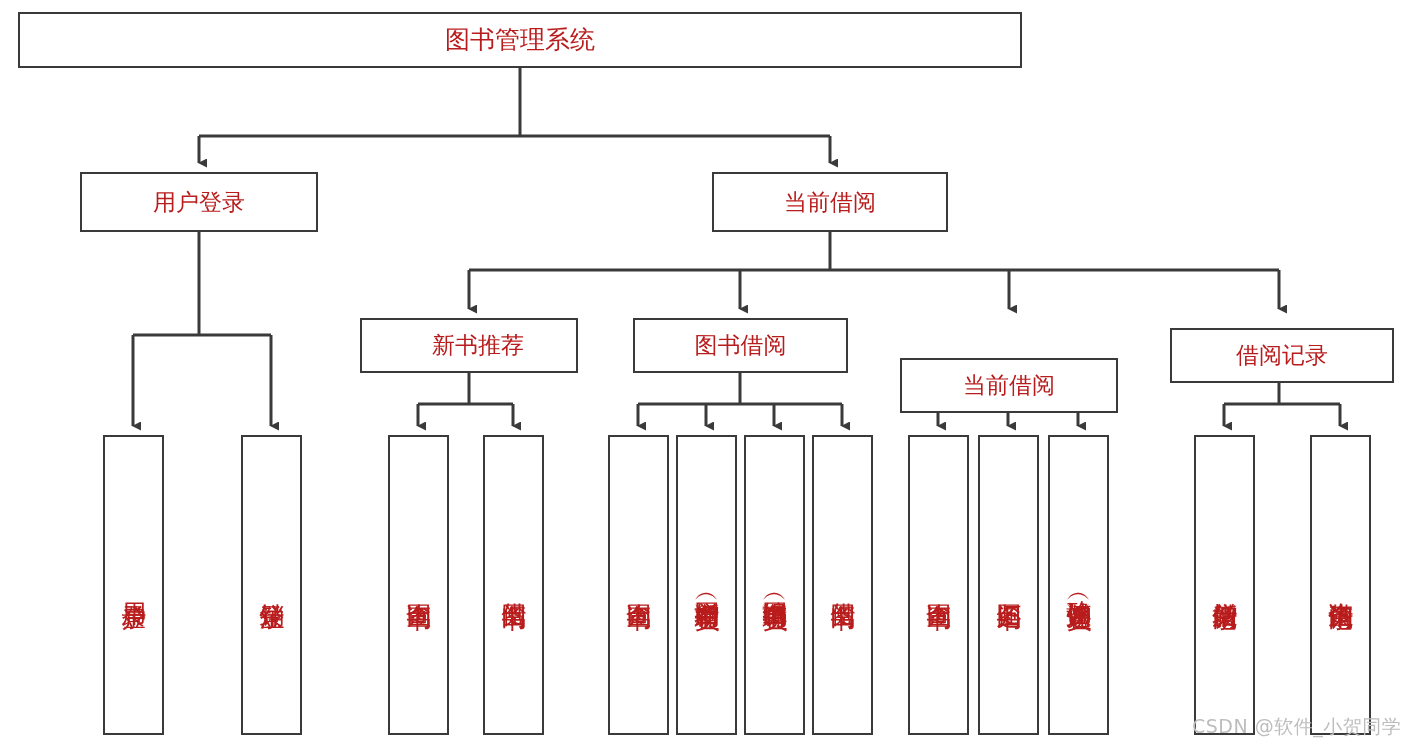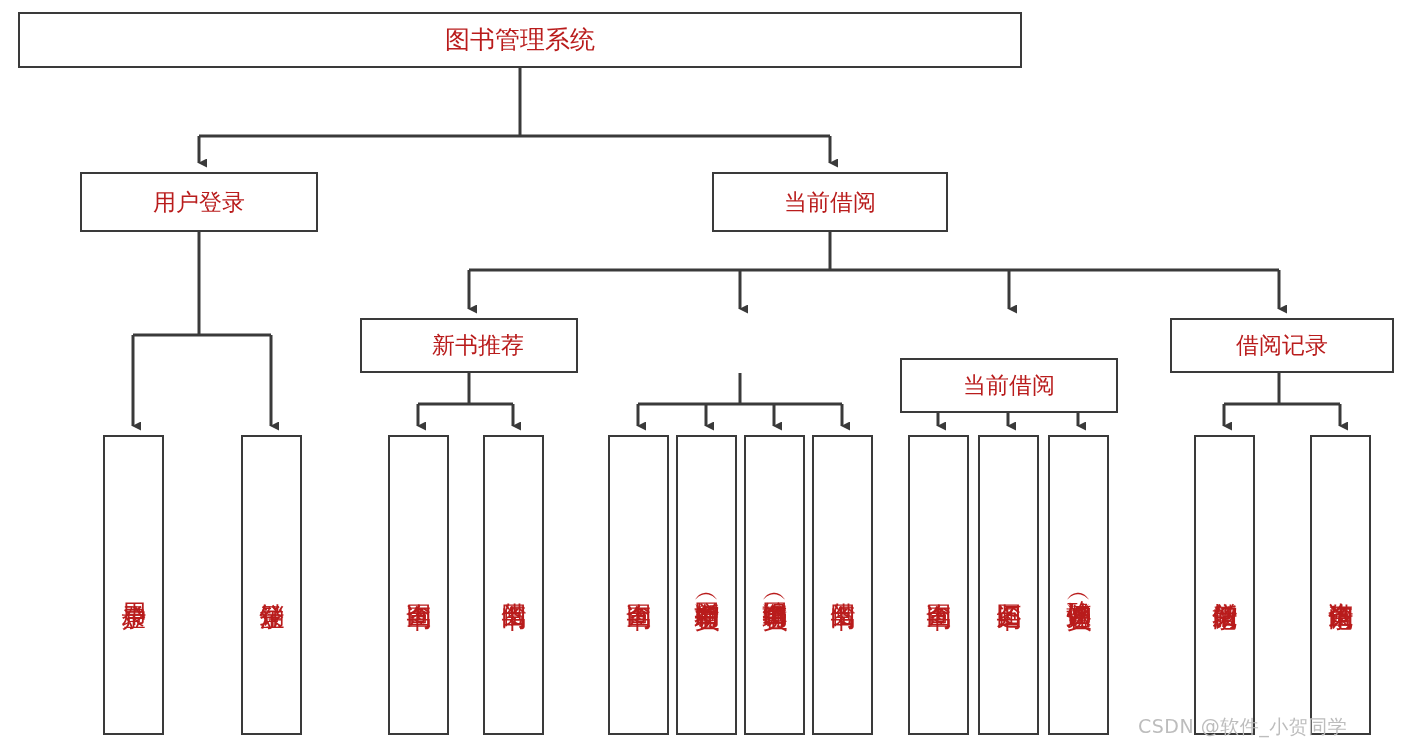--- a/index.html
+++ b/index.html
@@ -131,26 +131,29 @@
   </div>
 
   <div class="node node-branch" style="left: 712px; top: 172px; width: 236px; height: 60px; border-color: rgb(58, 58, 58); background: rgb(255, 255, 255); color: rgb(61, 61, 61);">
     <span class="node-label">当前借阅</span>
   </div>
 
   <div class="node node-branch" style="left: 360px; top: 318px; width: 218px; height: 55px; border-color: rgb(58, 58, 58); background: rgb(255, 255, 255); color: rgb(61, 61, 61); padding-left: 18px;">
     <span class="node-label">新书推荐</span>
   </div>
 
+  <div class="node node-branch" style="left: 633px; top: 318px; width: 215px; height: 55px; border-color: rgb(58, 58, 58); background: rgb(255, 255, 255); color: rgb(61, 61, 61);">
+    <span class="node-label">图书借阅</span>
+  </div>
 
   <div class="node node-branch" style="left: 900px; top: 318px; width: 218px; height: 55px; border-color: rgb(58, 58, 58); background: rgb(255, 255, 255); color: rgb(61, 61, 61); margin-top: 40px;">
     <span class="node-label">当前借阅</span>
   </div>
 
-  <div class="node node-branch" style="left: 1170px; top: 318px; width: 224px; height: 55px; border-color: rgb(58, 58, 58); background: rgb(255, 255, 255); color: rgb(61, 61, 61);">
+  <div class="node node-branch" style="left: 1170px; top: 328px; width: 224px; height: 55px; border-color: rgb(58, 58, 58); background: rgb(255, 255, 255); color: rgb(61, 61, 61);">
     <span class="node-label">借阅记录</span>
   </div>
 
   <div class="node node-leaf" style="left: 103px; top: 435px; width: 61px; height: 300px; border-color: rgb(58, 58, 58); background: rgb(255, 255, 255); color: rgb(61, 61, 61);">
     <span class="node-label">用户登录</span>
   </div>
   <div class="node node-leaf" style="left: 241px; top: 435px; width: 61px; height: 300px; border-color: rgb(58, 58, 58); background: rgb(255, 255, 255); color: rgb(61, 61, 61);">
     <span class="node-label">注销登录</span>
   </div>
 
@@ -184,15 +187,15 @@
     <span class="node-label">确认归还（管理员）</span>
   </div>
 
   <div class="node node-leaf" style="left: 1194px; top: 435px; width: 61px; height: 300px; border-color: rgb(58, 58, 58); background: rgb(255, 255, 255); color: rgb(61, 61, 61);">
     <span class="node-label">新增借阅记录</span>
   </div>
   <div class="node node-leaf" style="left: 1310px; top: 435px; width: 61px; height: 300px; border-color: rgb(58, 58, 58); background: rgb(255, 255, 255); color: rgb(61, 61, 61);">
     <span class="node-label">查询借阅记录</span>
   </div>
 
-  <div class="watermark" style="left: 1138px; top: 714px; color: rgb(189, 189, 189);">CSDN @软件_小贺同学</div>
+  <div class="watermark" style="left: 1192px; top: 714px; color: rgb(189, 189, 189);">CSDN @软件_小贺同学</div>
 
 </div>
 
 </body></html>

